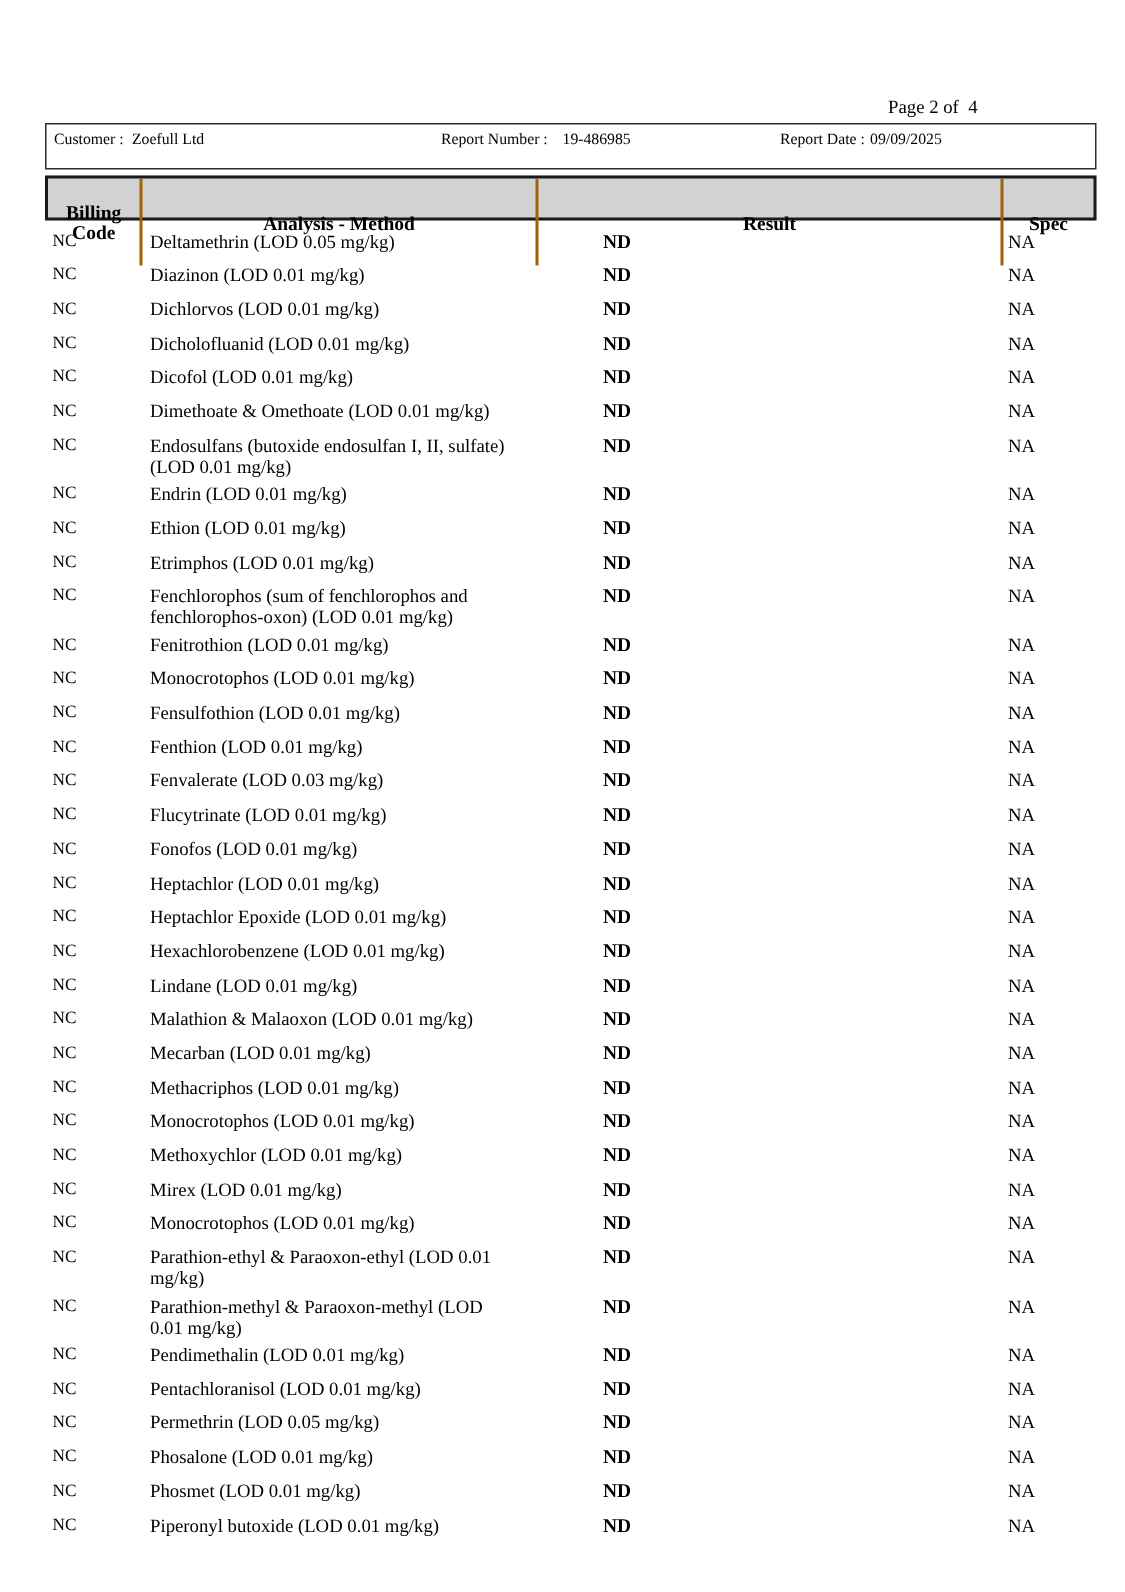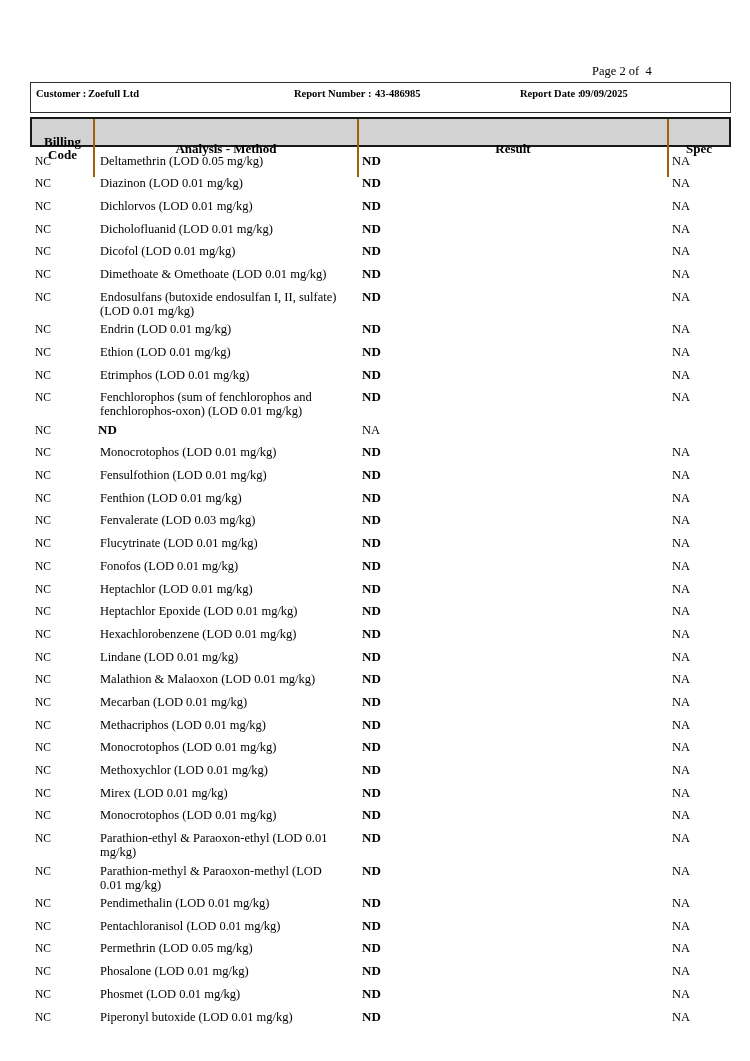--- a/index.html
+++ b/index.html
@@ -21,21 +21,21 @@
 
   .report-box {
     position: absolute;
     left: 30px; top: 82px;
     width: 701px; height: 31px;
     border: 1px solid #2e2e2e;
     background: #fff;
   }
   .rb-item {
     position: absolute; top: 5px;
-    font-weight: bold;
+    font-weight: normal;
     font-size: 10.5px;
     white-space: nowrap;
   }
   .rb-customer-label { left: 5px; }
   .rb-customer-value { left: 57px; }
   .rb-number-label   { left: 263px; }
   .rb-number-value   { left: 344px; }
   .rb-date-label     { left: 489px; }
   .rb-date-value     { left: 549px; }
 
@@ -68,33 +68,33 @@
     grid-template-columns: 63px 264px 310px 64px;
     min-height: 22.7px;
     align-items: start;
   }
   .row > div {
     padding-top: 4.5px;
     line-height: 14px;
   }
   .cell-billing  { padding-left: 5px; font-size: 11.5px; }
   .cell-analysis { padding-left: 7px; padding-right: 12px; font-size: 12.5px; }
-  .cell-result   { padding-left: 5px; font-size: 13px; font-weight: bold; }
+  .cell-result   { padding-left: 5px; font-size: 13px; font-weight: bold; margin-left: 40px; }
   .cell-spec     { padding-left: 5px; font-size: 12.5px; }
 </style>
 </head>
 <body>
 
 <div class="page-label">Page 2 of  4</div>
 
 <div class="report-box">
   <span class="rb-item rb-customer-label">Customer :</span>
   <span class="rb-item rb-customer-value">Zoefull Ltd</span>
   <span class="rb-item rb-number-label">Report Number :</span>
-  <span class="rb-item rb-number-value">43-486985</span>
+  <span class="rb-item rb-number-value">19-486985</span>
   <span class="rb-item rb-date-label">Report Date :</span>
   <span class="rb-item rb-date-value">09/09/2025</span>
 </div>
 
 <div class="thead">
   <div class="th-billing">Billing Code</div>
   <div class="th-analysis">Analysis - Method</div>
   <div class="th-result">Result</div>
   <div class="th-spec">Spec</div>
 </div>
@@ -161,20 +161,21 @@
       <div class="cell-spec">NA</div>
     </div>
     <div class="row">
       <div class="cell-billing">NC</div>
       <div class="cell-analysis">Fenchlorophos (sum of fenchlorophos and fenchlorophos-oxon) (LOD 0.01 mg/kg)</div>
       <div class="cell-result">ND</div>
       <div class="cell-spec">NA</div>
     </div>
     <div class="row">
       <div class="cell-billing">NC</div>
+      <div class="cell-analysis">Fenitrothion (LOD 0.01 mg/kg)</div>
       <div class="cell-result">ND</div>
       <div class="cell-spec">NA</div>
     </div>
     <div class="row">
       <div class="cell-billing">NC</div>
       <div class="cell-analysis">Monocrotophos (LOD 0.01 mg/kg)</div>
       <div class="cell-result">ND</div>
       <div class="cell-spec">NA</div>
     </div>
     <div class="row">

